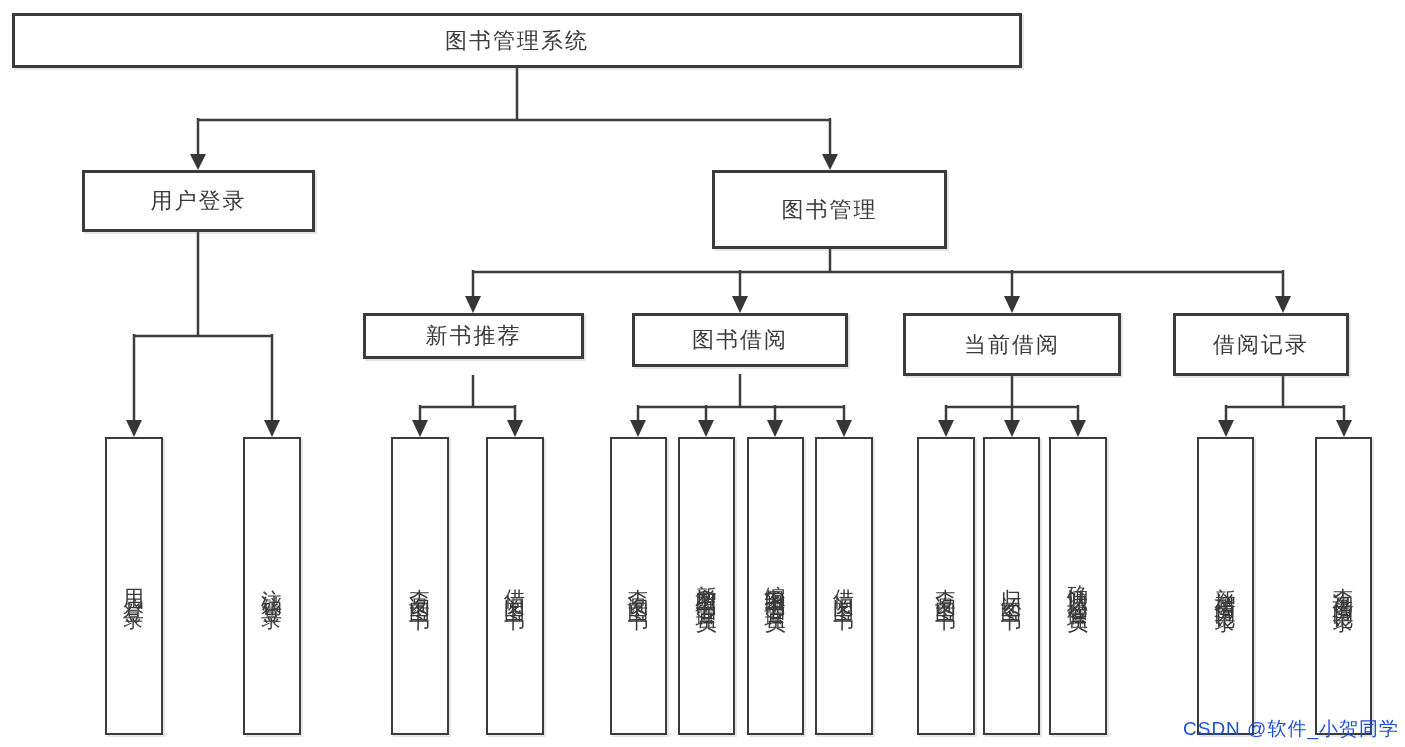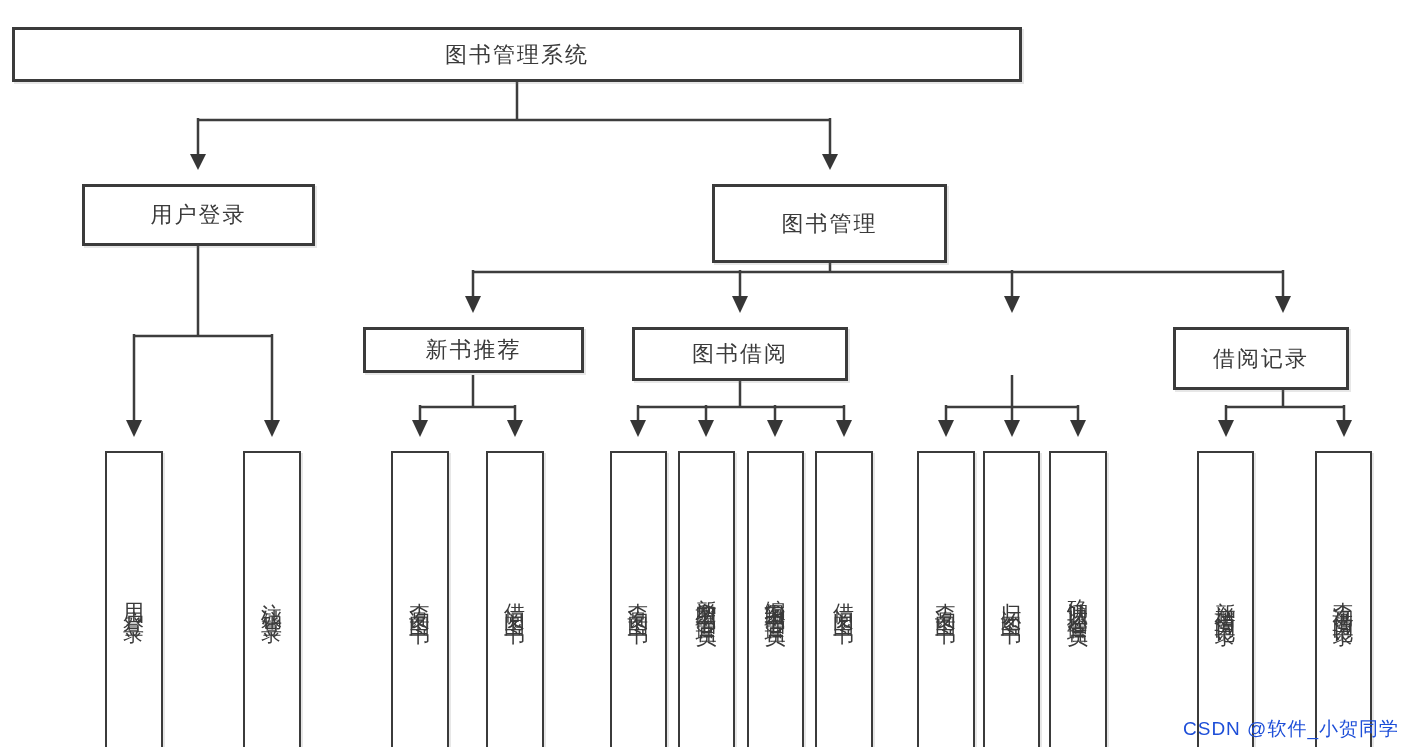--- a/index.html
+++ b/index.html
@@ -14,21 +14,20 @@
   #wires path{stroke:#3d3d3d;stroke-width:2.5;fill:none;}
   #wires polygon{fill:#363636;stroke:none;}
   .node{
     position:absolute;
     box-sizing:border-box;
     border:3px solid #3b3b3b;
     background:#ffffff;
     display:flex;align-items:center;justify-content:center;
     color:#3a3a3a;
     box-shadow:2px 2px 0 rgba(120,120,120,0.18);
-    margin-top:14px;
   }
   .node .lbl{letter-spacing:2px;white-space:nowrap;}
   .h-node .lbl{font-size:22px;}
   .leaf{border-width:2.5px;}
   .leaf .lbl{
     writing-mode:vertical-rl;
     text-orientation:mixed;
     font-size:21px;
     letter-spacing:7px;
     line-height:1;
@@ -96,20 +95,23 @@
   <div class="node h-node" style="left:712px;top:170px;width:235px;height:79px;">
     <span class="lbl">图书管理</span>
   </div>
 
   <div class="node h-node" style="left:363px;top:313px;width:221px;height:46px;">
     <span class="lbl">新书推荐</span>
   </div>
   <div class="node h-node" style="left:632px;top:313px;width:216px;height:54px;text-align:center;">
     <span class="lbl">图书借阅</span>
   </div>
+  <div class="node h-node" style="left:903px;top:313px;width:218px;height:63px;">
+    <span class="lbl">当前借阅</span>
+  </div>
   <div class="node h-node" style="left:1173px;top:313px;width:176px;height:63px;justify-content:center;">
     <span class="lbl">借阅记录</span>
   </div>
 
   <div class="node leaf" style="left:105px;top:437px;width:58px;height:298px;">
     <span class="lbl">用户登录</span>
   </div>
   <div class="node leaf" style="left:243px;top:437px;width:58px;height:298px;">
     <span class="lbl">注销登录</span>
   </div>

